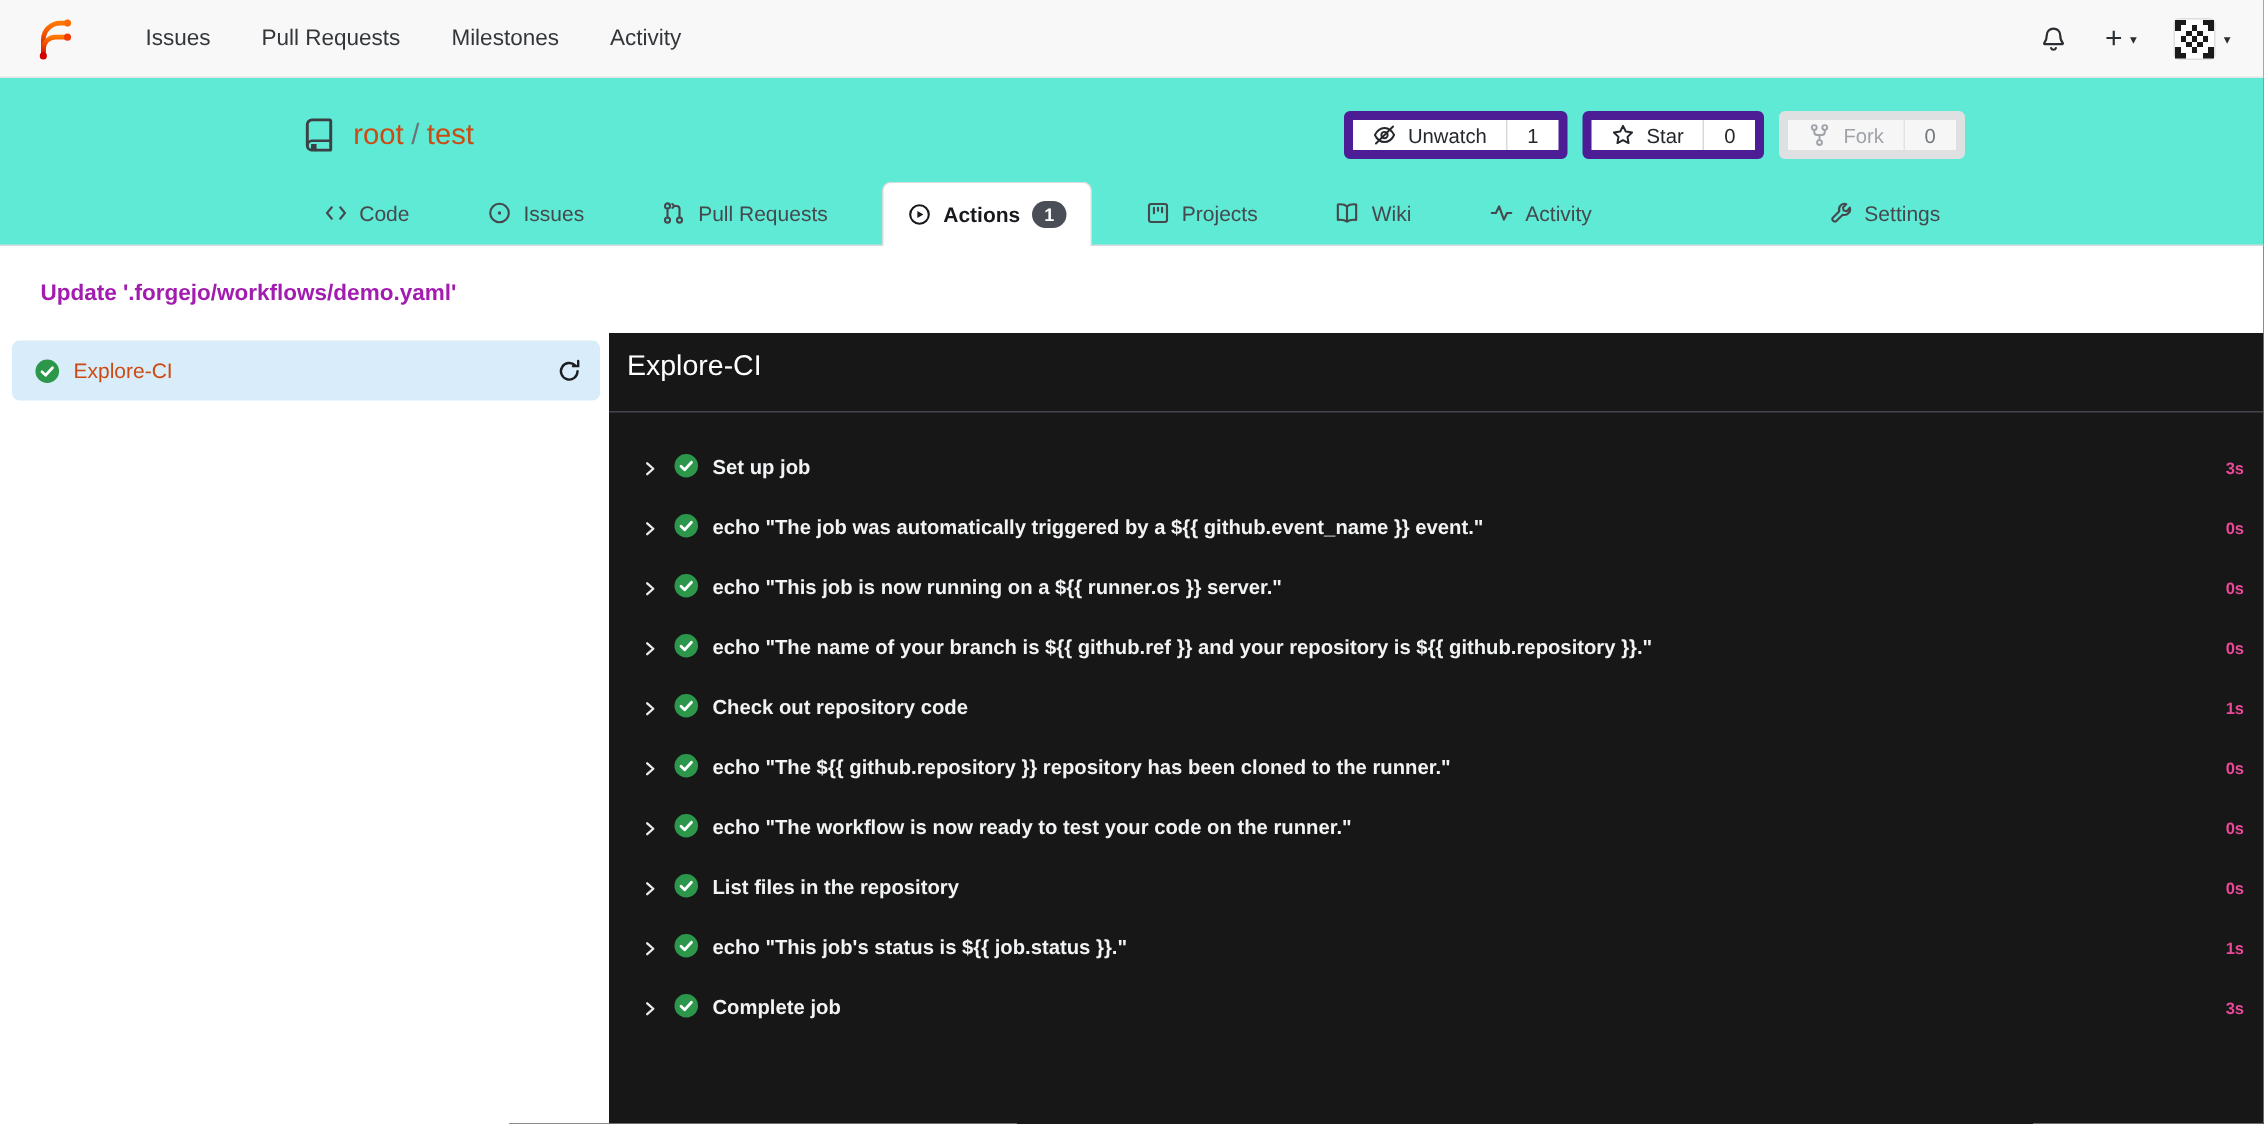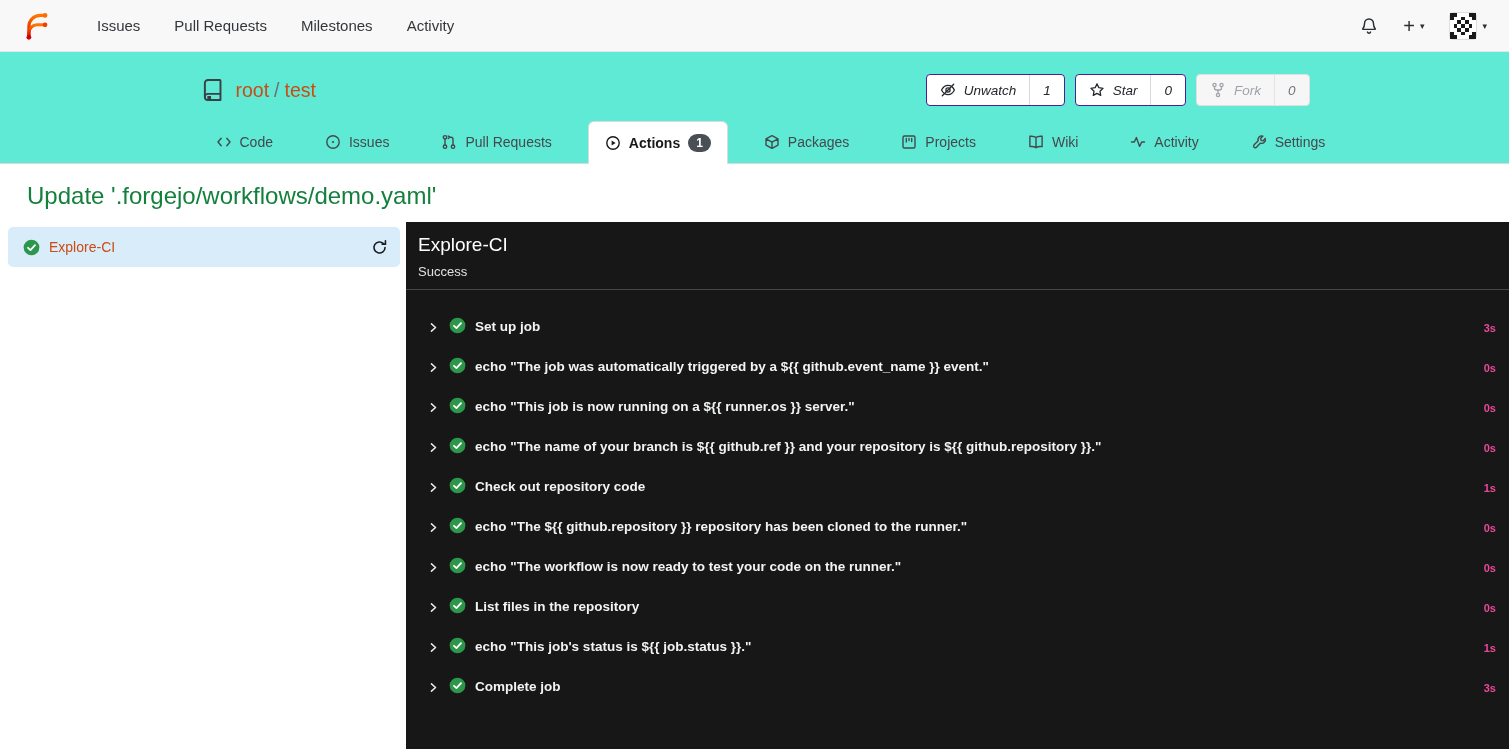--- a/index.html
+++ b/index.html
@@ -31,22 +31,22 @@
   .repo-header { background:#5eead4; padding-top:16px; border-bottom:1px solid #d8dadc; }
   .container { width:1110px; margin:0 auto; }
   .repo-title-row { display:flex; align-items:center; height:44px; }
   .repo-icon { color:#3c3f44; margin-right:10px; }
   .repo-name-group { font-size:19.5px; display:flex; align-items:center; gap:5px; }
   .repo-link { color:#cc4b14; cursor:pointer; }
   .repo-sep { color:#6d7177; }
   .repo-actions { margin-left:auto; display:flex; gap:10px; }
   .btn-group {
     display:flex; align-items:stretch; height:32px; background:#fff;
-    border:1px solid #4c1d95; border-radius:4px; overflow:hidden;
-    font-size:13.5px; color:#24272b; cursor:pointer;font-style:italic;
+    border:6px solid #4c1d95; border-radius:4px; overflow:hidden;
+    font-size:13.5px; color:#24272b; cursor:pointer;
   }
   .btn-main { display:flex; align-items:center; gap:8px; padding:0 13px; }
   .btn-count { display:flex; align-items:center; padding:0 13px; border-left:1px solid #d7d9db; }
   .btn-group.disabled { background:#f6f6f7; color:#9fa3a8; border-color:#dfe0e2; cursor:default; }
   .btn-group.disabled .btn-count { color:#72767c; border-left-color:#e2e3e5; }
 
   
   .tab-bar { display:flex; align-items:flex-end; height:48px; margin-top:3px;gap:20px; }
   .tab {
     height:42px; display:flex; align-items:center; gap:8px;
@@ -60,21 +60,21 @@
   }
   .tab.active svg { color:#17191c; }
   .tab-spacer { margin-left:auto; }
   .badge {
     background:#4a4e56; color:#fff; font-size:12px; font-weight:700;
     border-radius:10px; padding:2px 8px; line-height:1.2;
   }
 
   
   .main { padding-top:19px; }
-  .run-title { margin:0 0 0 27px; font-size:24px; line-height:25px; font-weight:400; color:#15803d; }
+  .run-title { margin:0 0 0 27px; font-size:15px; line-height:25px; font-weight:700; color:#a21caf; }
   .content-row { display:flex; margin-top:14px; height:527px; }
 
   .jobs-sidebar { width:406px; flex:none; padding:5px 6px 0 8px; }
   .job-item {
     height:40px; background:#d9ecf9; border-radius:5px;
     display:flex; align-items:center; gap:9px; padding:0 12px 0 15px;
     font-size:14px; color:#cc4b14; cursor:pointer;
   }
   .job-refresh { margin-left:auto; color:#1b1d21; cursor:pointer; display:flex; }
 
@@ -240,26 +240,20 @@
     </a>
     <a class="tab active">
       <svg width="16" height="16" viewBox="0 0 16 16" fill="none" stroke="currentColor" stroke-width="1.4">
         <circle cx="8" cy="8" r="6.2"></circle>
         <path d="M6.6 5.6 L10.6 8 L6.6 10.4 Z" fill="currentColor" stroke="none"></path>
       </svg>
       <span>Actions</span>
       <span class="badge">1</span>
     </a>
     <a class="tab">
-      <svg width="16" height="16" viewBox="0 0 16 16" fill="none" stroke="currentColor" stroke-width="1.4" stroke-linejoin="round">
-        <path d="M8 1.6 L14 4.9 V11.1 L8 14.4 L2 11.1 V4.9 Z M2 4.9 L8 8.1 L14 4.9 M8 8.1 V14.4"></path>
-      </svg>
-      <span>Packages</span>
-    </a>
-    <a class="tab">
       <svg width="16" height="16" viewBox="0 0 16 16" fill="none" stroke="currentColor" stroke-width="1.4" stroke-linecap="round">
         <rect x="2" y="2" width="12" height="12" rx="1.5"></rect>
         <path d="M5.3 4.5 v3.6 M8 4.5 v2 M10.7 4.5 v3"></path>
       </svg>
       <span>Projects</span>
     </a>
     <a class="tab">
       <svg width="16" height="16" viewBox="0 0 16 16" fill="none" stroke="currentColor" stroke-width="1.4" stroke-linejoin="round">
         <path d="M8 3.6 C6.6 2.3 4.6 2 1.9 2.3 V12.6 C4.6 12.3 6.6 12.6 8 13.8 C9.4 12.6 11.4 12.3 14.1 12.6 V2.3 C11.4 2 9.4 2.3 8 3.6 Z M8 3.6 V13.8"></path>
       </svg>
@@ -299,21 +293,20 @@
             <path d="M13.2 8 a5.2 5.2 0 1 1-1.5-3.65"></path>
             <path d="M13.6 1.6 v3.2 h-3.2" fill="none"></path>
           </svg>
         </span>
       </div>
     </div>
 
     <div class="job-panel">
       <div class="panel-header">
         <div class="panel-title">Explore-CI</div>
-        <div class="panel-status">Success</div>
       </div>
       <div class="steps">
 
         <div class="step">
           <span class="step-chevron">
               <svg width="13" height="13" viewBox="0 0 16 16" fill="none" stroke="currentColor" stroke-width="1.9" stroke-linecap="round" stroke-linejoin="round">
                 <path d="M5.5 3.5 L10.5 8 L5.5 12.5"></path>
               </svg>
             </span>
           <span class="check-icon">

